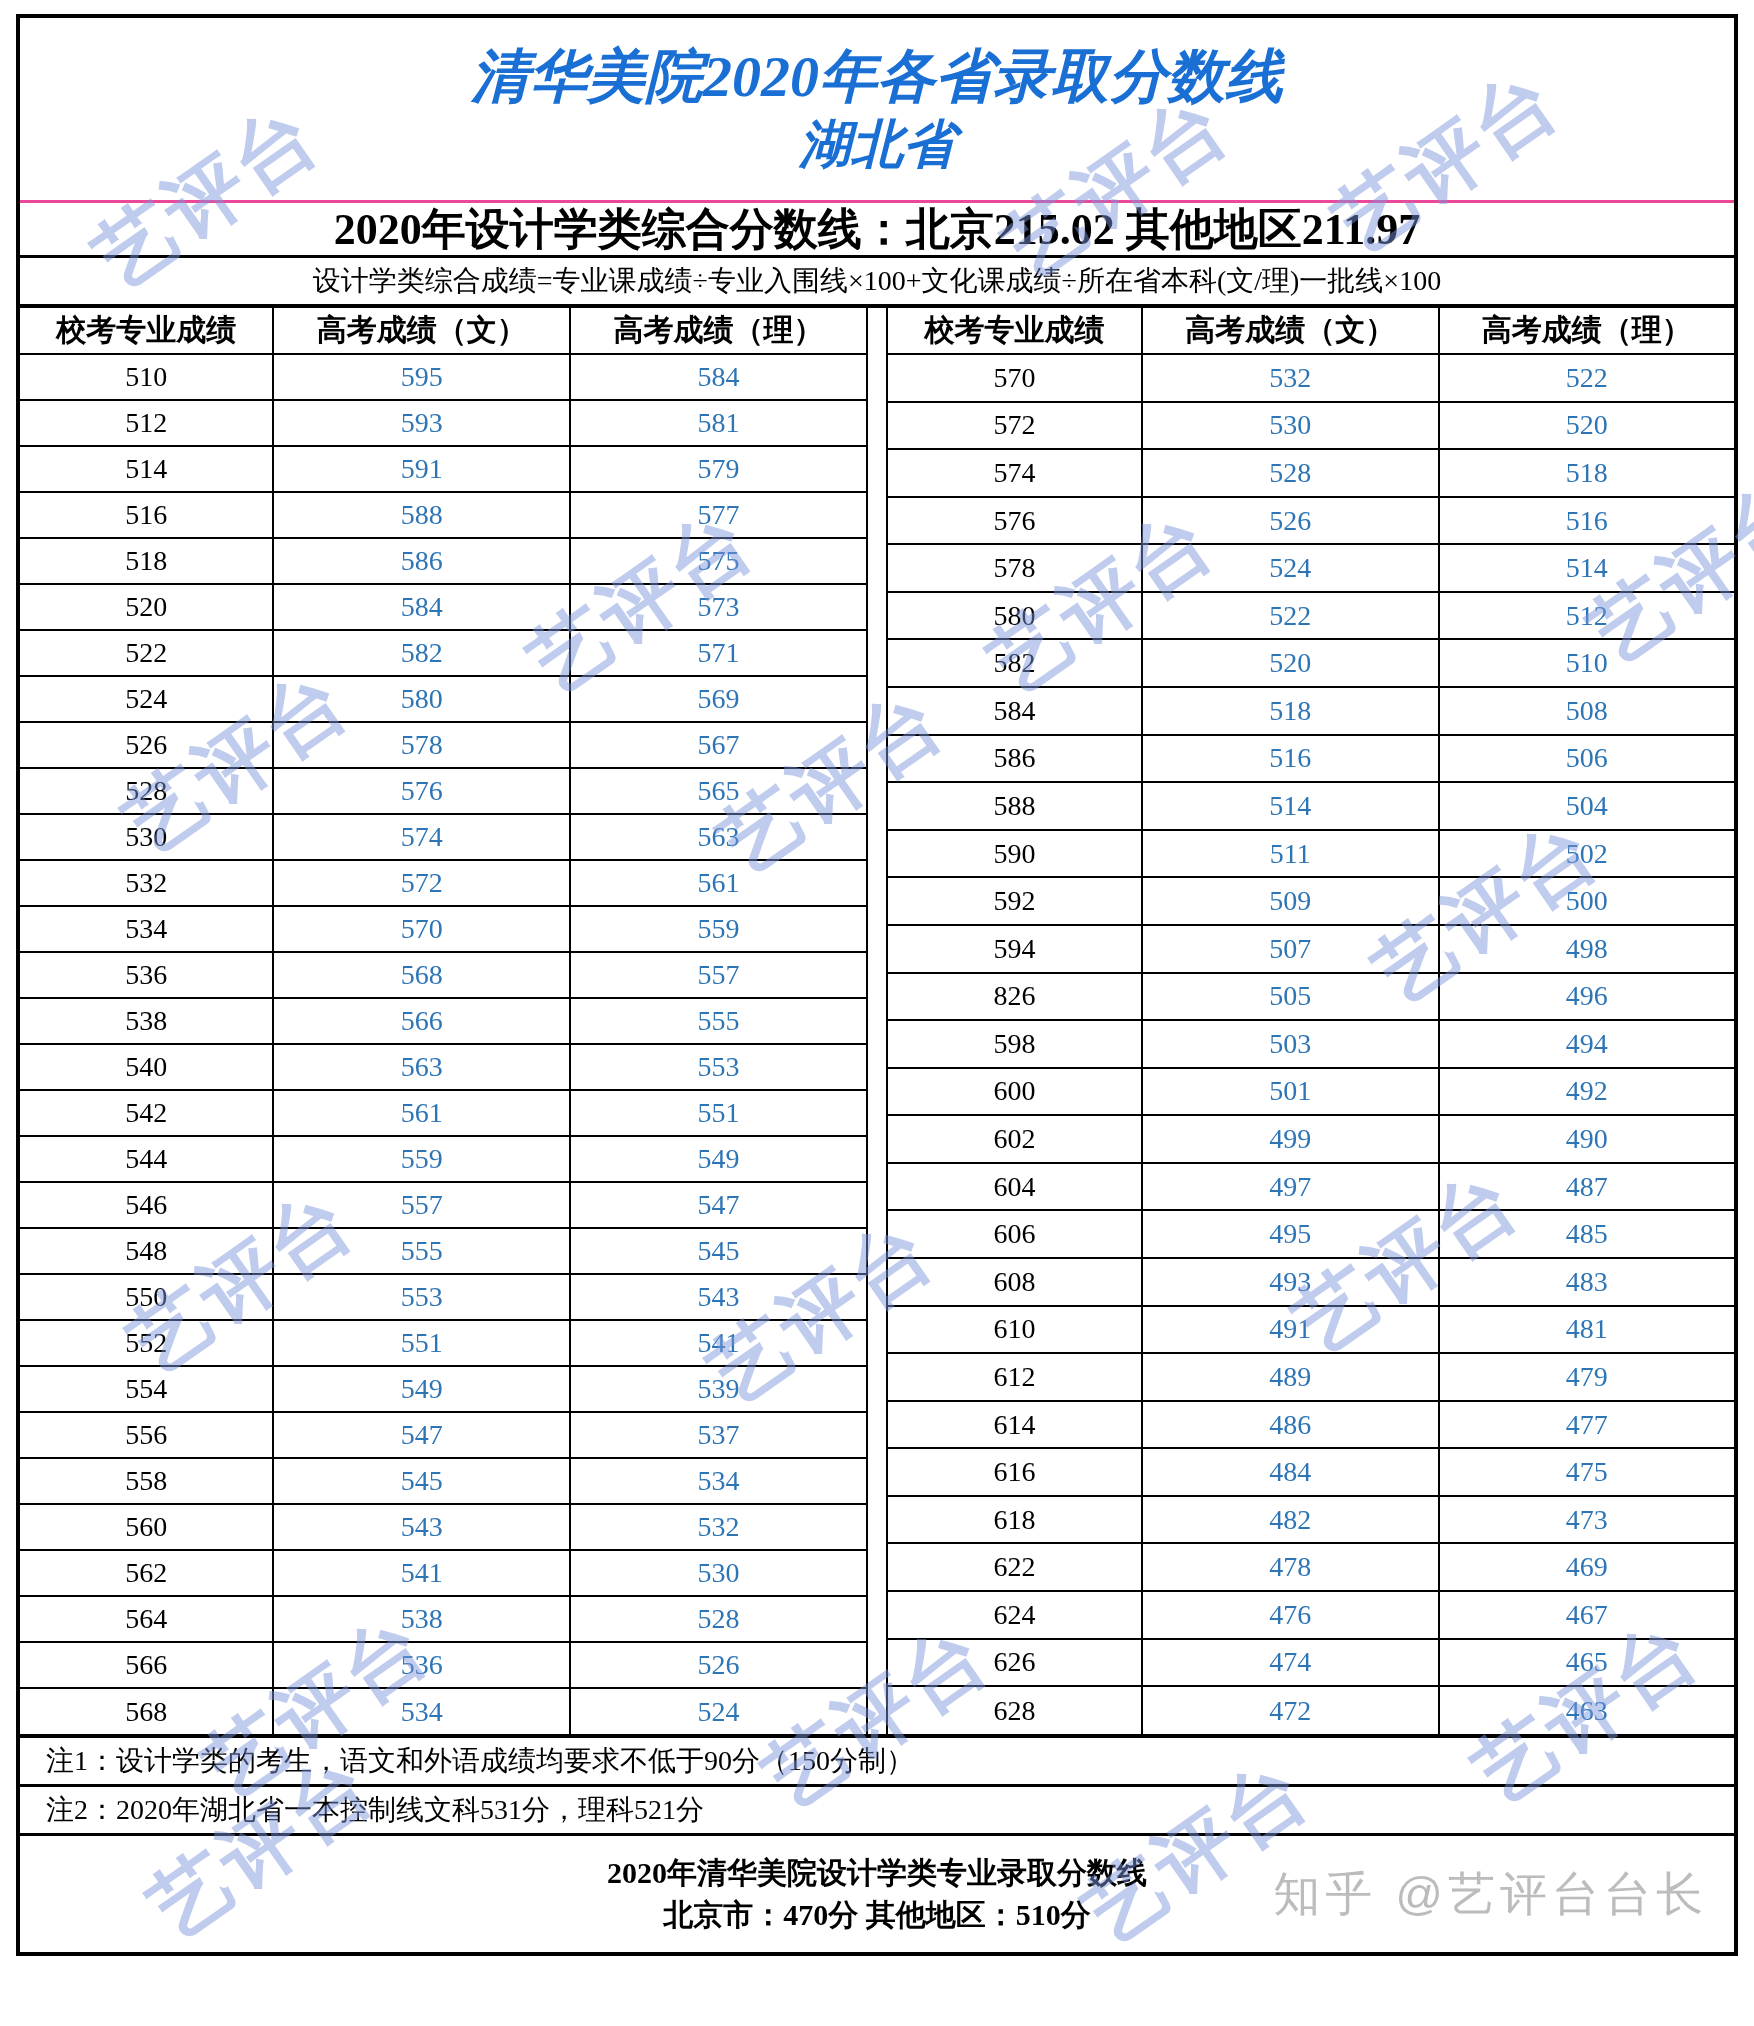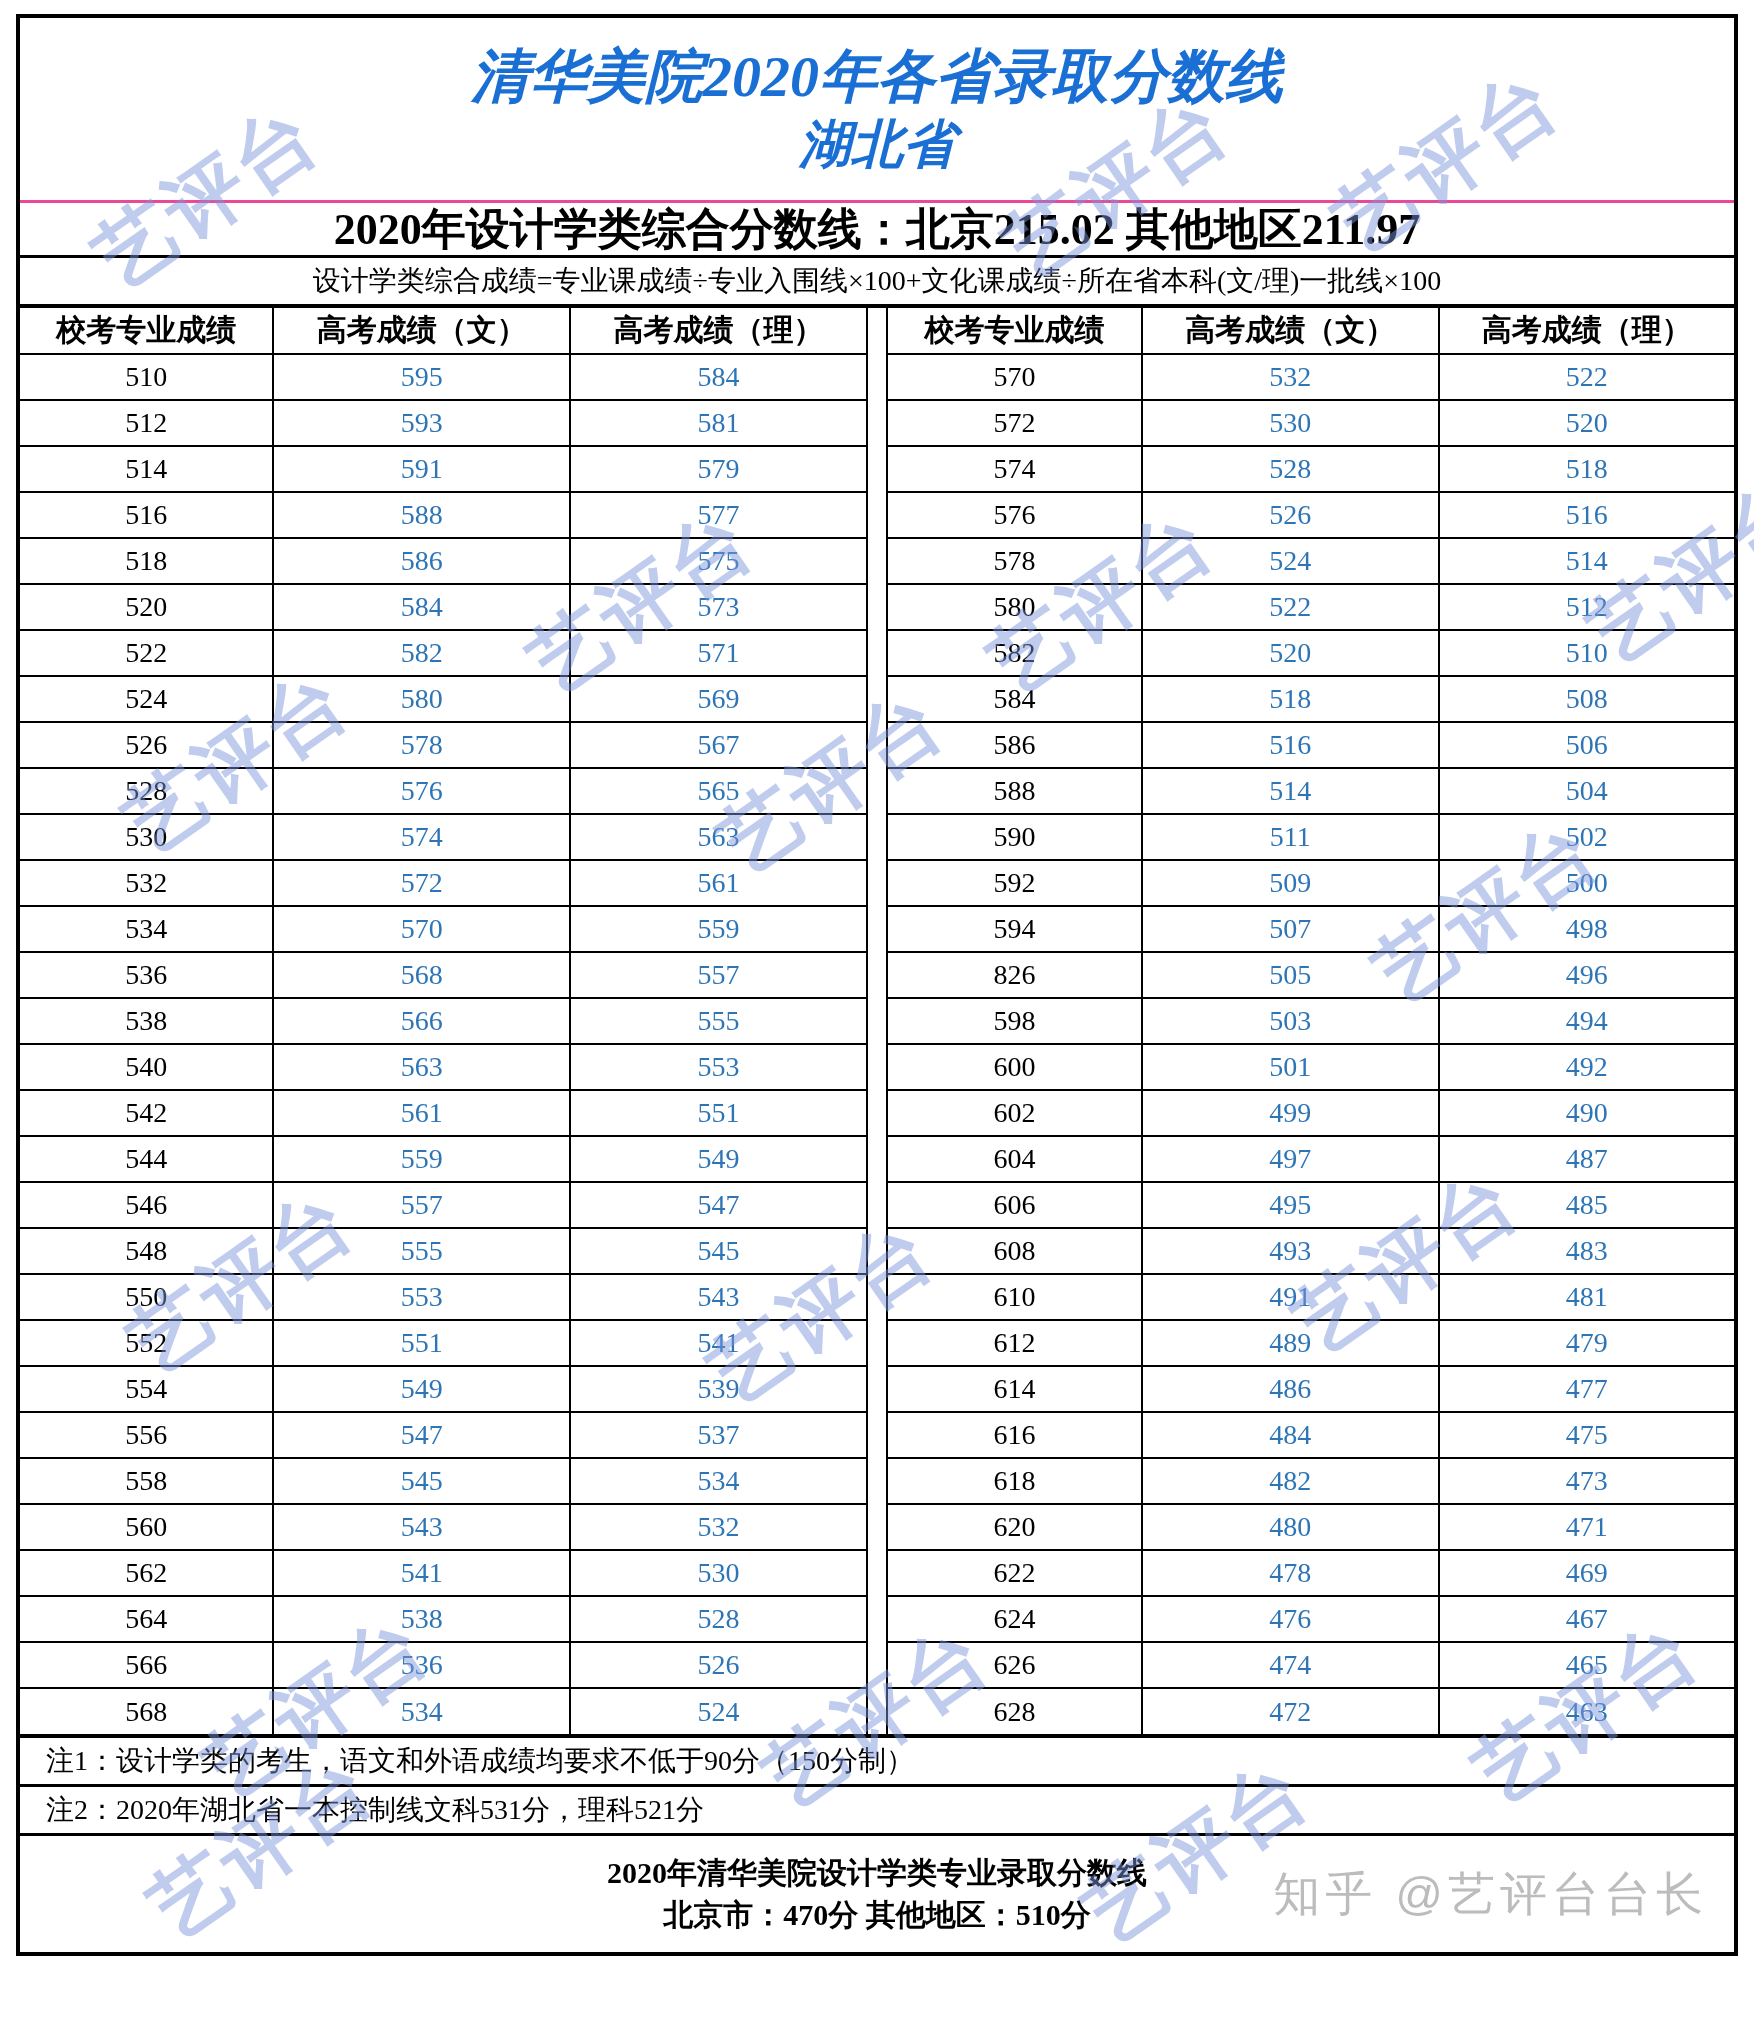--- a/index.html
+++ b/index.html
@@ -379,25 +379,20 @@
             <td class="col-exam">616</td>
             <td class="col-gaokao">484</td>
             <td class="col-gaokao">475</td>
           </tr>
           <tr>
             <td class="col-exam">618</td>
             <td class="col-gaokao">482</td>
             <td class="col-gaokao">473</td>
           </tr>
           <tr>
-            <td class="col-exam">620</td>
-            <td class="col-gaokao">480</td>
-            <td class="col-gaokao">471</td>
-          </tr>
-          <tr>
             <td class="col-exam">622</td>
             <td class="col-gaokao">478</td>
             <td class="col-gaokao">469</td>
           </tr>
           <tr>
             <td class="col-exam">624</td>
             <td class="col-gaokao">476</td>
             <td class="col-gaokao">467</td>
           </tr>
           <tr>

